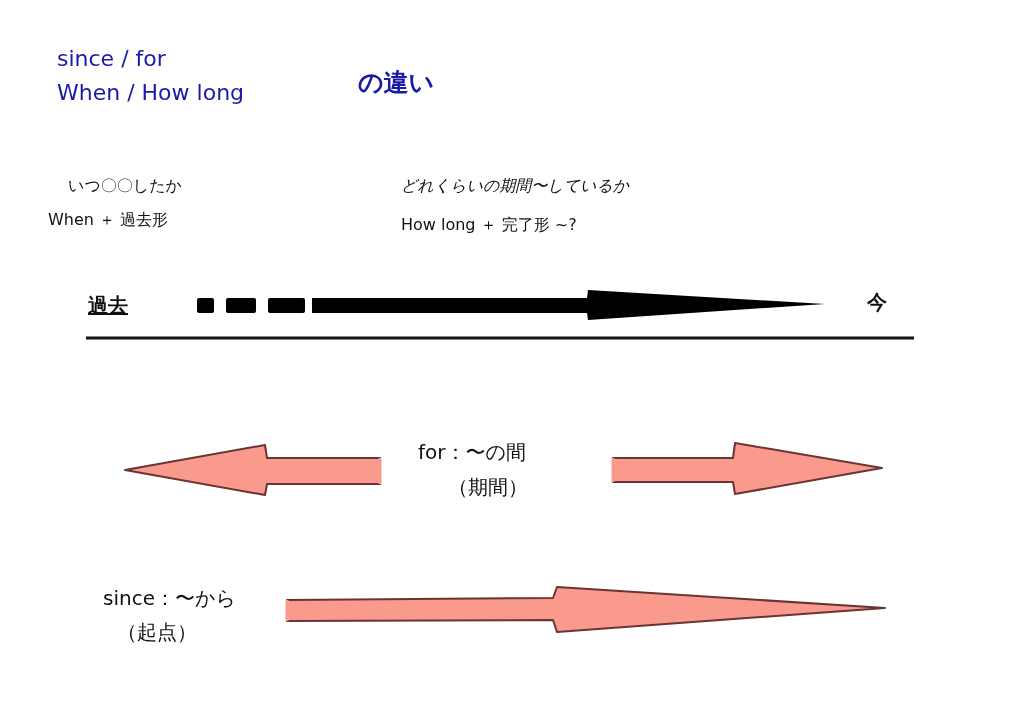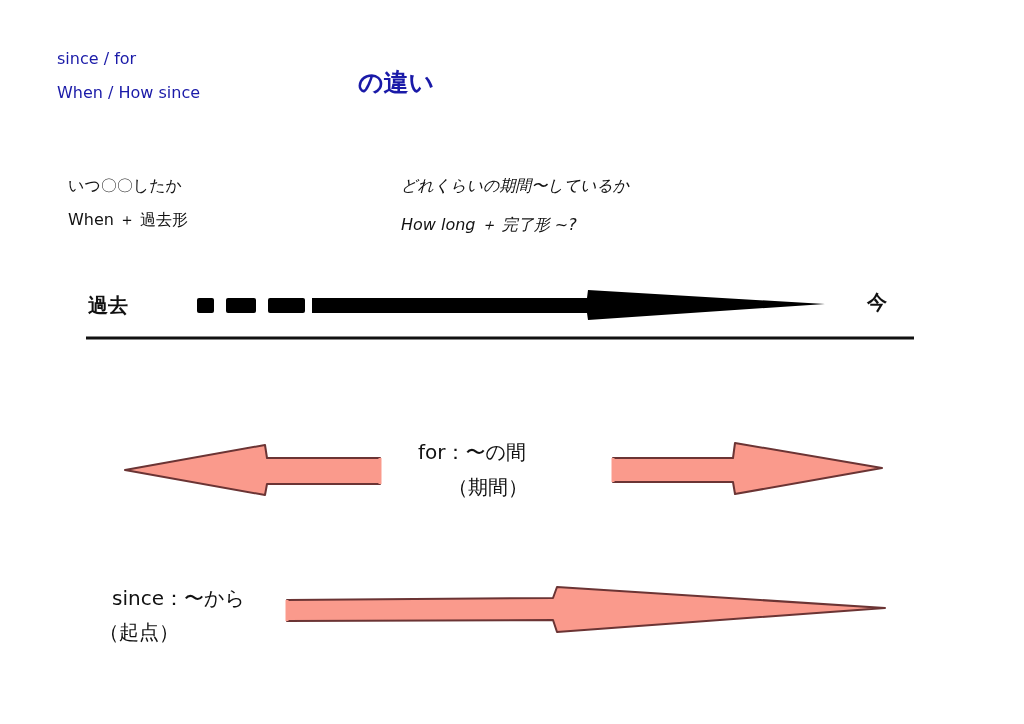--- a/index.html
+++ b/index.html
@@ -1,19 +1,19 @@
 <!DOCTYPE html>
 <html><head>
 <meta charset="utf-8">
 <style>
   html, body { margin:0; padding:0; background:#ffffff; }
   body { width:1024px; height:724px; position:relative; overflow:hidden;
          font-family:"DejaVu Sans", "Liberation Sans", sans-serif; }
   .abs { position:absolute; white-space:nowrap; }
-  .title { color:#1a1aa8; font-size:16px; line-height:34px; }
+  .title { color:#1a1aa8; font-size:22px; line-height:34px; }
   .title-suffix { color:#1a1aa8; font-size:25px; font-weight:bold; }
   .label { color:#111111; font-size:16px; line-height:36px; }
   .small { color:#111111; font-size:20px; line-height:30px; }
   svg { position:absolute; left:0; top:0; }
 </style>
 </head>
 <body>
 
 <svg width="1024" height="724">
 
@@ -36,29 +36,29 @@
     <line x1="613" y1="458" x2="613" y2="482" stroke="#fa9a8c" stroke-width="3"></line>
   </g>
 
   <g>
     <polygon points="287,600 553,598 557,587 885,608 557,632 553,620 287,621" fill="#fa9a8c" stroke="#6b3434" stroke-width="2" stroke-linejoin="round"></polygon>
     <line x1="287" y1="600" x2="287" y2="621" stroke="#fa9a8c" stroke-width="3"></line>
   </g>
 </svg>
 
 <div class="abs title" style="left:57px; top:42px;">since / for</div>
-<div class="abs title" style="left:57px; top:76px;">When / How since</div>
+<div class="abs title" style="left:57px; top:76px;">When / How long</div>
 <div class="abs title-suffix" style="left:310px; top:66px;margin-left:48px;">の違い</div>
 
 <div class="abs label" style="left:68px; top:168px;">いつ〇〇したか</div>
-<div class="abs label" style="left:68px; top:202px;">When ＋ 過去形</div>
+<div class="abs label" style="left:48px; top:202px;">When ＋ 過去形</div>
 
 <div class="abs label" style="left:401px; top:168px;font-style:italic;">どれくらいの期間〜しているか</div>
-<div class="abs label" style="left:401px; top:207px;font-style:italic;">How long ＋ 完了形 ~?</div>
+<div class="abs label" style="left:401px; top:207px;">How long ＋ 完了形 ~?</div>
 
-<div class="abs small" style="left:88px; top:290px; font-weight:bold;">過去</div>
+<div class="abs small" style="left:88px; top:290px; font-weight:bold;text-decoration:underline;">過去</div>
 <div class="abs small" style="left:867px; top:287px; font-weight:bold;">今</div>
 
 <div class="abs small" style="left:418px; top:437px;">for：〜の間</div>
 <div class="abs small" style="left:448px; top:472px;">（期間）</div>
 
-<div class="abs small" style="left:103px; top:583px;margin-left:9px;">since：〜から</div>
-<div class="abs small" style="left:99px; top:617px;">（起点）</div>
+<div class="abs small" style="left:103px; top:583px;">since：〜から</div>
+<div class="abs small" style="left:117px; top:617px;">（起点）</div>
 
 </body></html>

